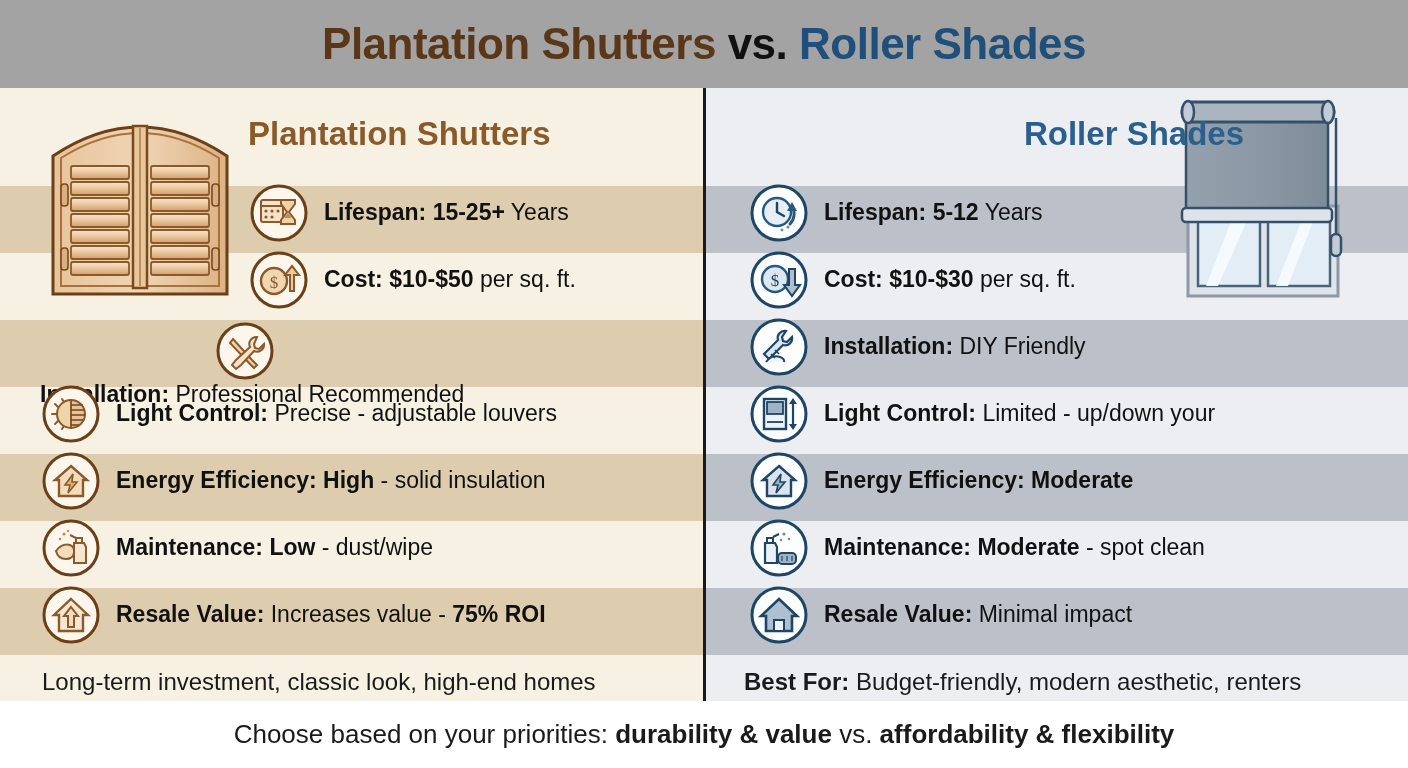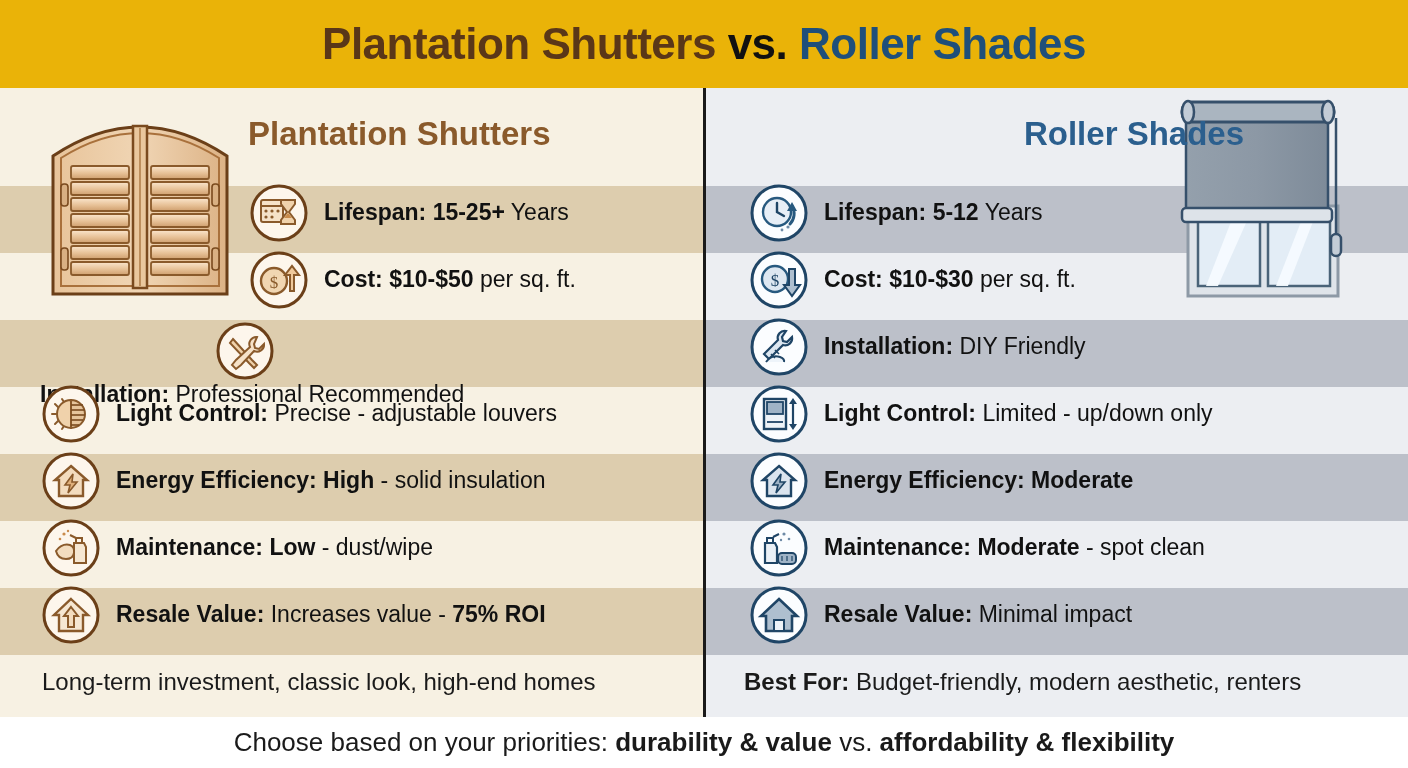--- a/index.html
+++ b/index.html
@@ -6,21 +6,21 @@
   body{
     width:1408px;height:768px;overflow:hidden;
     background:#ffffff;
     font-family:"Liberation Sans","DejaVu Sans",sans-serif;
   }
   .board{position:relative;width:1408px;height:768px;}
 
   
   .title-bar{
     height:88px;display:flex;align-items:center;justify-content:center;
-    background:#eab308;
+    background:#a3a3a3;
   }
   .title{
     font-size:44px;font-weight:700;letter-spacing:-0.5px;white-space:nowrap;
   }
   .t-vs{color:#111111;}
   .t-right{color:#1f4f7a;}
 
   
   .cols{position:relative;height:629px;display:flex;}
   .col{position:relative;width:704px;height:629px;overflow:hidden;}
@@ -66,21 +66,21 @@
   .row.full{left:40px;}
 
   
   .bestfor{
     position:absolute;z-index:15;font-size:24px;color:#1a1a1a;white-space:nowrap;
   }
   .bestfor b{font-weight:700;}
 
   
   .footer{
-    position:absolute;left:0;bottom:0;width:1408px;height:51px;
+    position:absolute;left:0;bottom:0;width:1408px;height:67px;
     background:#ffffff;display:flex;align-items:center;justify-content:center;
     z-index:60;
   }
   .footer .ftxt{font-size:26px;color:#1a1a1a;white-space:nowrap;}
   .footer .ftxt b{font-weight:700;}
 
   
   .art{position:absolute;z-index:10;}
   .art-shutter{left:45px;top:96px;}
 
@@ -359,21 +359,21 @@
           <svg class="badge" width="62" height="62" viewBox="0 0 62 62">
             <circle cx="31" cy="31" r="27" fill="#fbfdff" stroke="#1f4566" stroke-width="3"></circle>
             <rect x="16" y="16" width="22" height="30" fill="#eef3f8" stroke="#1f4566" stroke-width="2.4"></rect>
             <rect x="19" y="19" width="16" height="12" fill="#9fb3c6" stroke="#1f4566" stroke-width="1.8"></rect>
             <line x1="19" y1="39" x2="35" y2="39" stroke="#1f4566" stroke-width="1.8"></line>
             <line x1="45" y1="18" x2="45" y2="44" stroke="#1f4566" stroke-width="2.2"></line>
             <polygon points="45,15 49,21 41,21" fill="#1f4566"></polygon>
               <polygon points="45,47 49,41 41,41" fill="#1f4566"></polygon>
           </svg>
         </span>
-        <span class="txt"><b class="lab">Light Control:</b><span class="norm"> Limited - up/down only</span></span>
+        <span class="txt"><b class="lab">Light Control:</b><span class="norm"> Limited - up/down your</span></span>
       </div>
 
       <div class="row" style="left:44px;top:366px;">
         <span class="ico">
           <svg class="badge" width="62" height="62" viewBox="0 0 62 62">
             <circle cx="31" cy="31" r="27" fill="#fbfdff" stroke="#1f4566" stroke-width="3"></circle>
             <path d="M31 16 L47 30 L43 30 L43 46 L19 46 L19 30 L15 30 Z" fill="#dbe4ee" stroke="#1f4566" stroke-width="2.4"></path>
             <path d="M33 24 L25 35 L30 35 L28 43 L37 32 L32 32 Z" fill="#9fb3c6" stroke="#1f4566" stroke-width="1.6"></path>
           </svg>
         </span>

